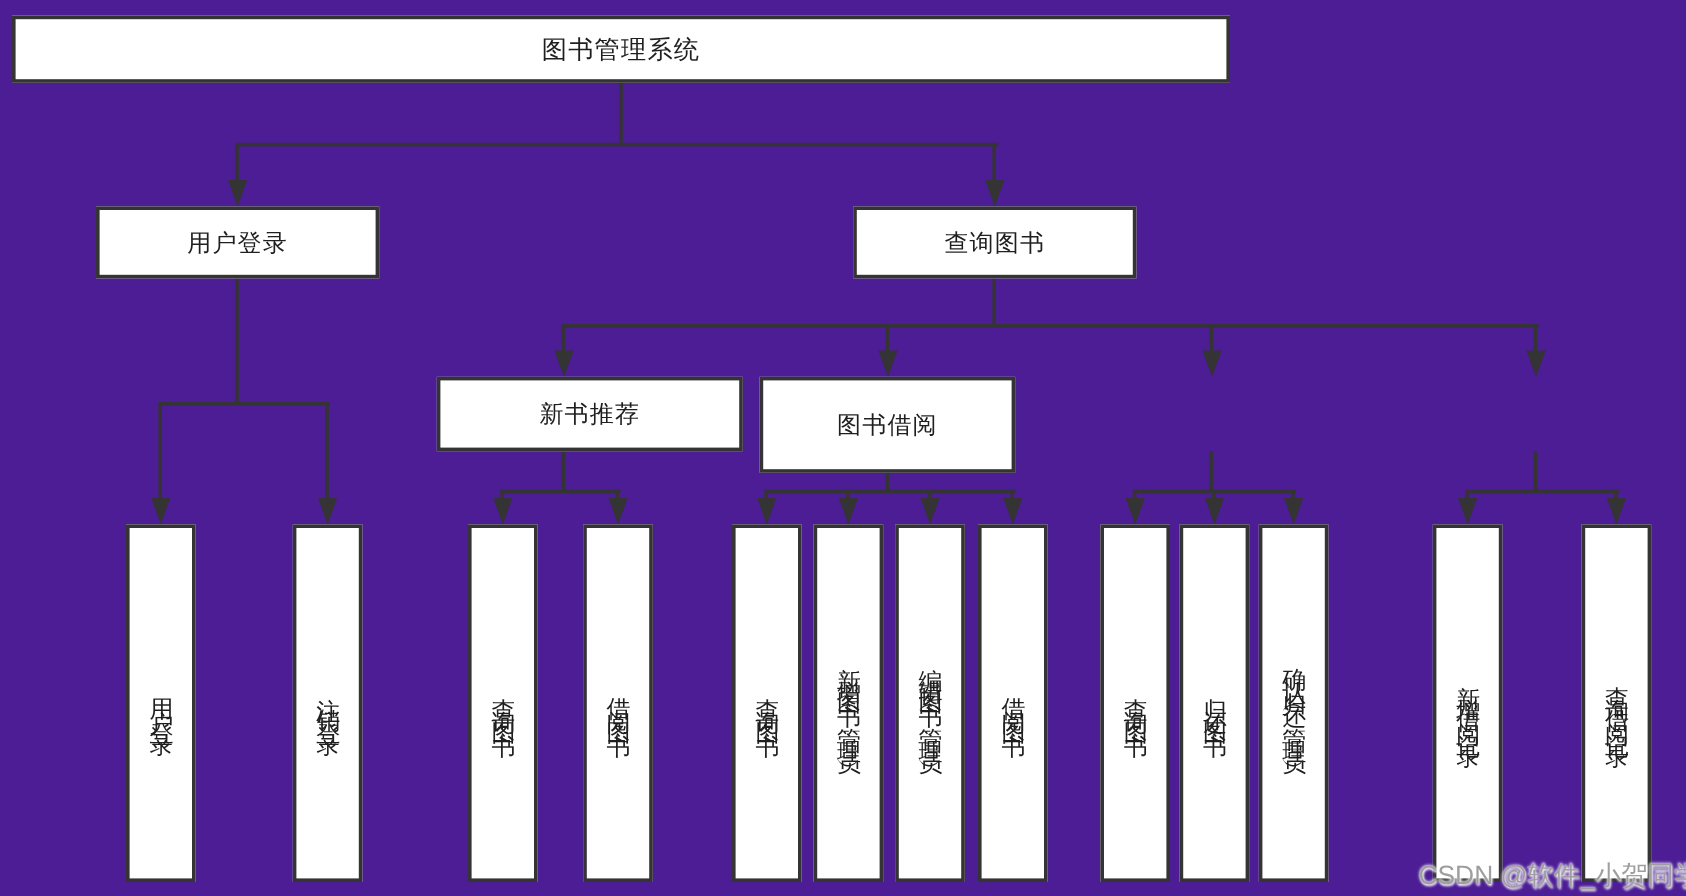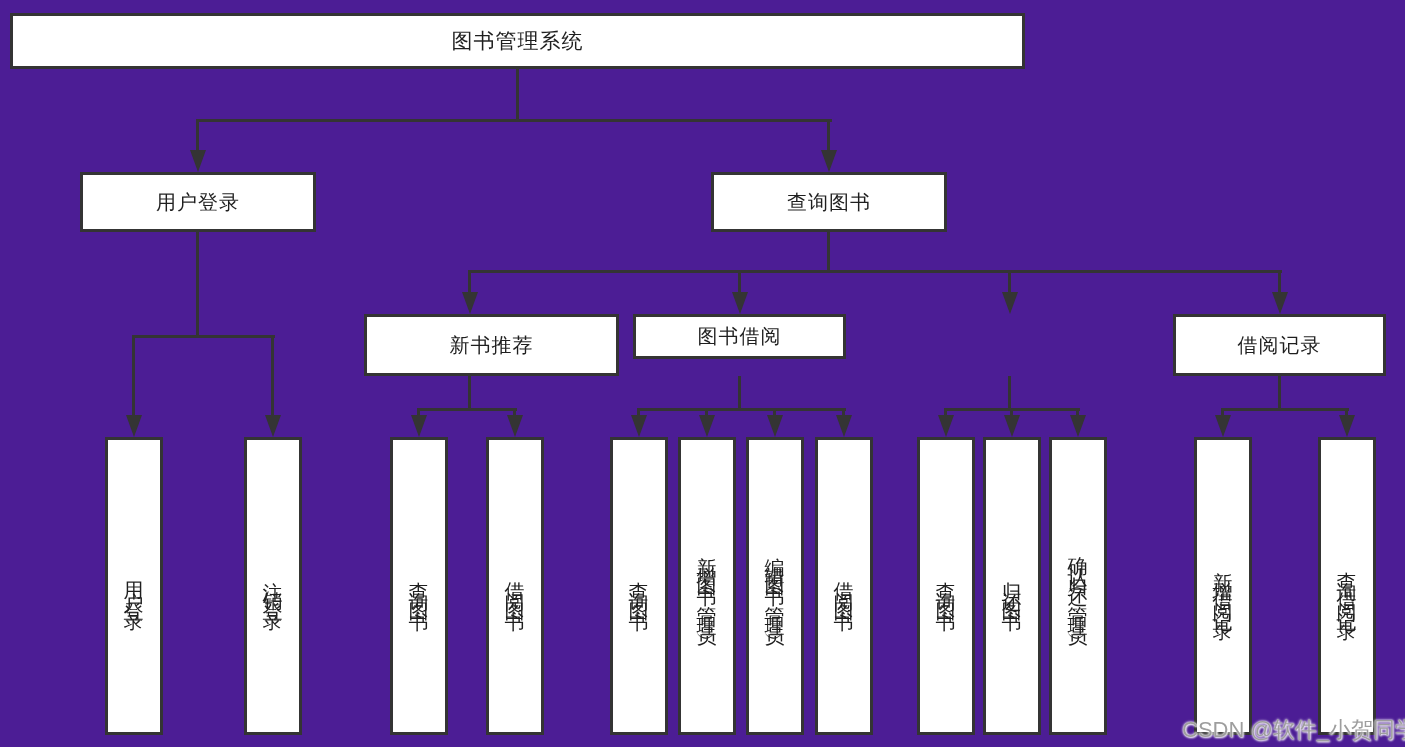--- a/index.html
+++ b/index.html
@@ -35,28 +35,25 @@
   </div>
 
   <div class="box hbox" style="left:711px;top:172px;width:236px;height:60px;">
     <span>查询图书</span>
   </div>
 
   <div class="box hbox" style="left:364px;top:314px;width:255px;height:62px;">
     <span>新书推荐</span>
   </div>
 
-  <div class="box hbox" style="left:633px;top:314px;width:213px;height:45px;">
+  <div class="box hbox" style="left:633px;top:314px;width:213px;height:80px;">
     <span>图书借阅</span>
   </div>
 
 
-  <div class="box hbox" style="left:1173px;top:314px;width:213px;height:62px;">
-    <span>借阅记录</span>
-  </div>
 
   <div class="box leaf" style="left:105px;">
     <span>用户登录</span>
   </div>
   <div class="box leaf" style="left:244px;">
     <span>注销登录</span>
   </div>
 
   <div class="box leaf" style="left:390px;">
     <span>查询图书</span>

